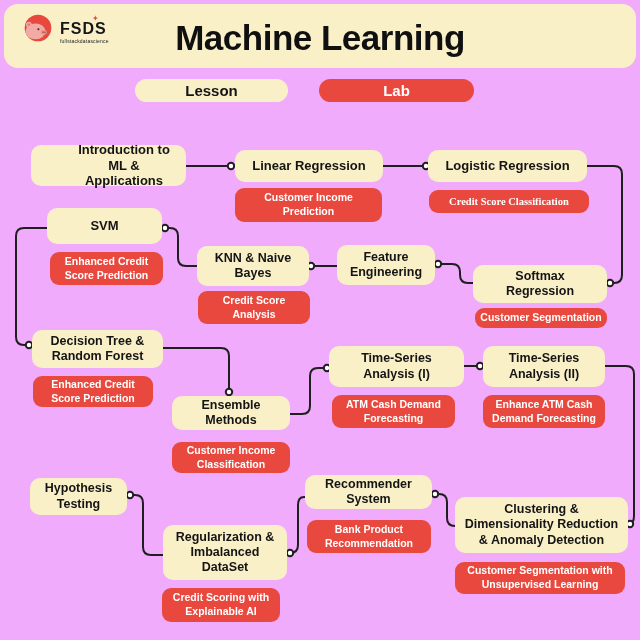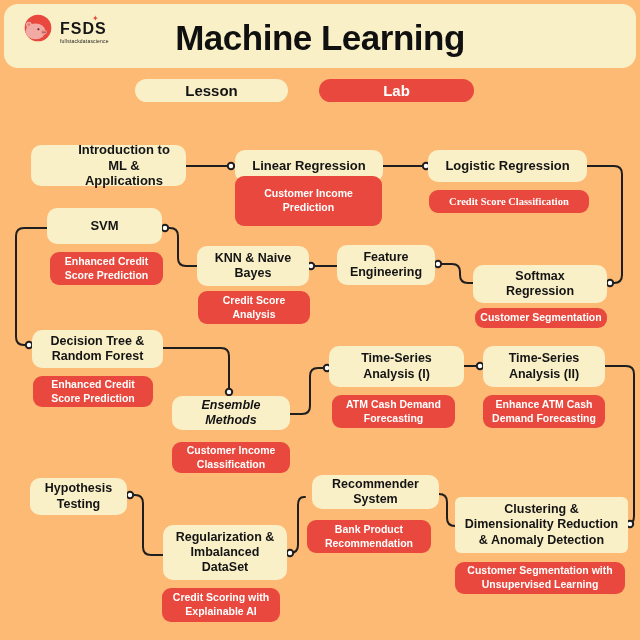--- a/index.html
+++ b/index.html
@@ -1,16 +1,16 @@
 <!DOCTYPE html>
 <html><head>
 <meta charset="utf-8">
 <style>
   html,body{margin:0;padding:0;background:#ffffff;}
-  .page{position:relative;width:640px;height:640px;background:#fdba74;overflow:hidden;
+  .page{position:relative;width:640px;height:640px;background:#f0abfc;overflow:hidden;
         font-family:"Liberation Sans",sans-serif;}
   
   .banner{position:absolute;left:4px;top:4px;width:632px;height:64px;background:#FAF0C8;
           border-radius:14px;}
   .logo{position:absolute;left:19px;top:6px;width:150px;height:52px;}
   .logo svg{position:absolute;left:0;top:3px;}
   .brand-name{position:absolute;left:37px;top:10px;font-size:16px;font-weight:700;
               letter-spacing:1px;color:#161616;}
   .brand-sparkle{position:absolute;left:69px;top:4px;font-size:8px;color:#E8483D;}
   .brand-subtitle{position:absolute;left:37px;top:28px;font-size:5px;color:#222;letter-spacing:.2px;}
@@ -32,27 +32,27 @@
   .n-intro{left:31px;top:145px;width:155px;height:41px;font-size:13px;padding-left:37px;}
   .n-linear{left:235px;top:150px;width:148px;height:32px;font-size:13px;}
   .n-logistic{left:428px;top:150px;width:159px;height:32px;font-size:13px;}
   .n-svm{left:47px;top:208px;width:115px;height:36px;font-size:13px;}
   .n-knn{left:197px;top:246px;width:112px;height:40px;}
   .n-feature{left:337px;top:245px;width:98px;height:40px;}
   .n-softmax{left:473px;top:265px;width:134px;height:38px;padding:2px 18px;}
   .n-dtree{left:32px;top:330px;width:131px;height:38px;}
   .n-ts1{left:329px;top:346px;width:135px;height:41px;}
   .n-ts2{left:483px;top:346px;width:122px;height:41px;}
-  .n-ensemble{left:172px;top:396px;width:118px;height:34px;padding:2px 12px;font-style:italic;}
+  .n-ensemble{left:172px;top:396px;width:118px;height:34px;padding:2px 12px;}
   .n-hypothesis{left:30px;top:478px;width:97px;height:37px;}
   .n-regularization{left:163px;top:525px;width:124px;height:55px;}
-  .n-recommender{left:305px;top:475px;width:127px;height:34px;padding:2px 14px;margin-left:7px;}
-  .n-clustering{left:455px;top:497px;width:173px;height:56px;border-radius:6px;}
+  .n-recommender{left:305px;top:475px;width:127px;height:34px;padding:2px 14px;}
+  .n-clustering{left:455px;top:497px;width:173px;height:56px;}
   
-  .l-linear{left:235px;top:176px;width:147px;height:50px;}
+  .l-linear{left:235px;top:188px;width:147px;height:34px;}
   .l-logistic{left:429px;top:190px;width:160px;height:23px;padding:2px 3px;font-family:Liberation Serif, serif;}
   .l-svm{left:50px;top:252px;width:113px;height:33px;}
   .l-knn{left:198px;top:291px;width:112px;height:33px;}
   .l-feature{left:338px;top:290px;width:102px;height:33px;}
   .l-softmax{left:475px;top:308px;width:132px;height:20px;padding:2px 3px;}
   .l-dtree{left:33px;top:376px;width:120px;height:31px;}
   .l-ts1{left:332px;top:395px;width:123px;height:33px;}
   .l-ts2{left:483px;top:395px;width:122px;height:33px;}
   .l-ensemble{left:172px;top:442px;width:118px;height:31px;}
   .l-regularization{left:162px;top:588px;width:118px;height:34px;}

